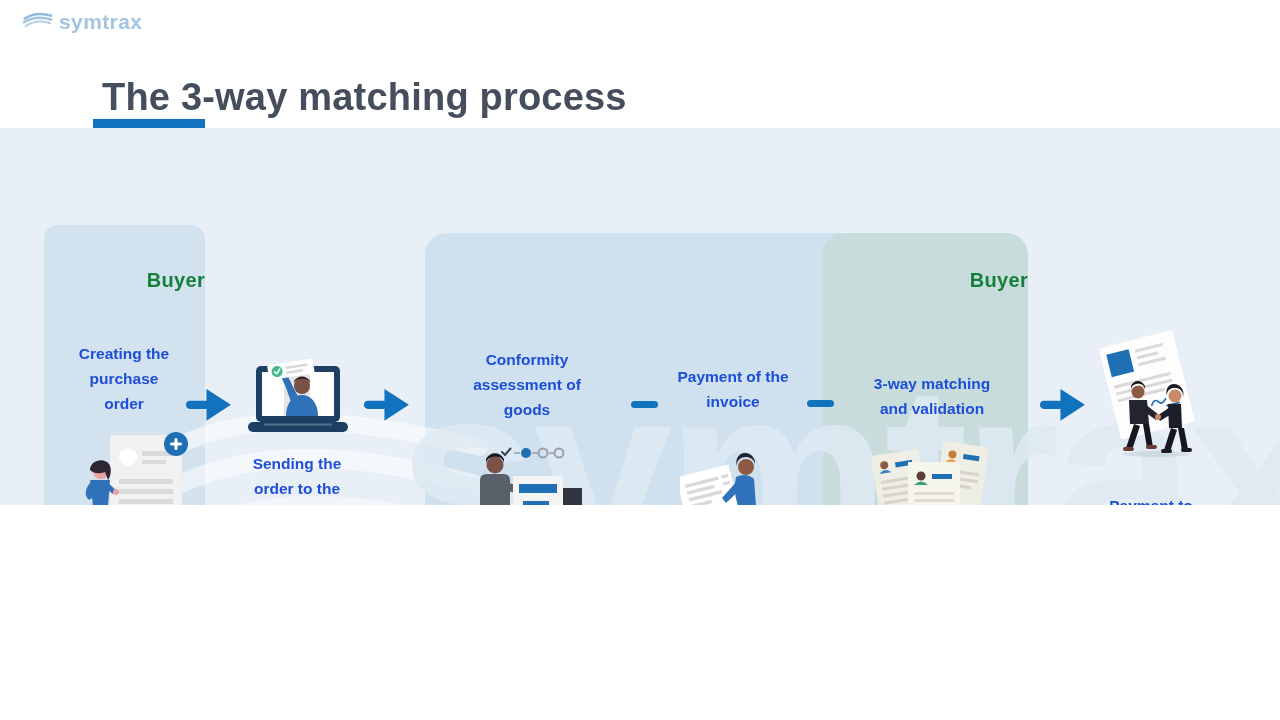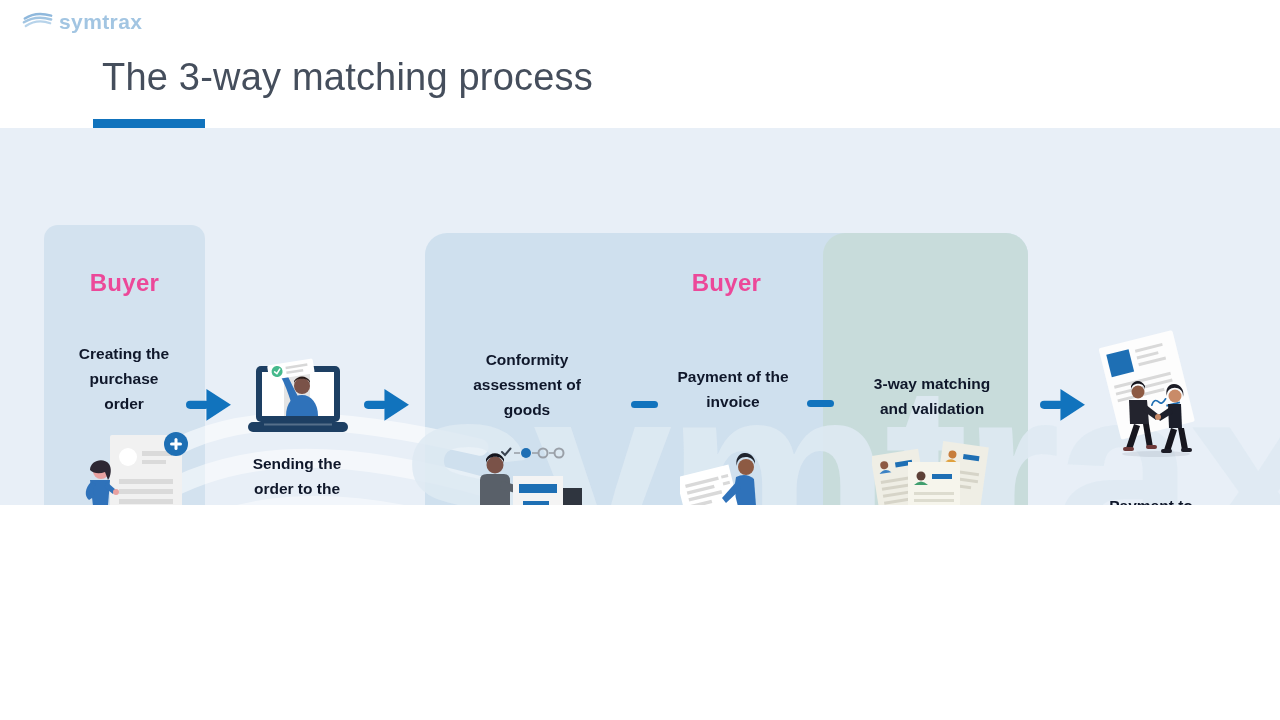--- a/index.html
+++ b/index.html
@@ -5,43 +5,43 @@
   html,body{margin:0;padding:0;}
   body{width:1280px;height:720px;overflow:hidden;background:#ffffff;
        font-family:"Liberation Sans","DejaVu Sans",sans-serif;}
   .slide{position:relative;width:1280px;height:505px;background:#ffffff;overflow:hidden;}
 
   
   .header-band{position:absolute;left:0;top:0;width:1280px;height:128px;background:#ffffff;z-index:0;}
   .logo{position:absolute;left:22px;top:10px;display:flex;align-items:center;gap:5px;z-index:4;}
   .logo-wave{width:32px;height:22px;}
   .logo-text{font-size:21px;font-weight:700;color:#a2c5e2;letter-spacing:0.4px;}
-  .page-title{position:absolute;left:102px;top:56px;font-size:38px;font-weight:400;
+  .page-title{position:absolute;left:102px;top:76px;font-size:38px;font-weight:700;
               color:#454e5c;letter-spacing:0.2px;z-index:4;white-space:nowrap;}
   .title-underline{position:absolute;left:93px;top:119px;width:112px;height:9px;background:#1173bd;z-index:4;}
 
   
   .main-bg{position:absolute;left:0;top:128px;width:1280px;height:592px;background:#e8eff7;z-index:0;}
 
   
   .box{position:absolute;z-index:1;}
   .buyer-box-1{left:44px;top:225px;width:161px;height:355px;background:#d3e2ef;border-radius:14px;}
   .buyer-box-2{left:425px;top:233px;width:603px;height:351px;background:#cfe0ee;border-radius:22px;}
   .matching-box{left:823px;top:233px;width:205px;height:351px;background:#c8dcdb;border-radius:22px;}
 
   
   .watermark{position:absolute;z-index:2;pointer-events:none;}
   .wm-swoosh{left:128px;top:392px;width:362px;height:190px;}
   .wm-text{left:398px;top:348px;font-size:252px;line-height:1;font-weight:700;
            color:rgba(222,233,243,0.88);letter-spacing:-6px;white-space:nowrap;}
 
   
   .content{position:absolute;z-index:3;}
-  .role-label{font-size:24px;font-weight:800;color:#ec4899;text-align:center;letter-spacing:0.3px;}
-  .step-label{font-size:15.5px;font-weight:700;color:#0f172a;text-align:center;line-height:25px;}
+  .role-label{font-size:20px;font-weight:800;color:#15803d;text-align:right;letter-spacing:0.3px;}
+  .step-label{font-size:15.5px;font-weight:700;color:#1d4ed8;text-align:center;line-height:25px;}
 
   .lbl-buyer1{left:44px;top:269px;width:161px;}
   .lbl-creating{left:68px;top:341px;width:112px;}
   .lbl-sending{left:238px;top:451px;width:118px;}
   .lbl-buyer2{left:425px;top:269px;width:603px;}
   .lbl-conformity{left:463px;top:347px;width:128px;}
   .lbl-receipt{left:670px;top:364px;width:126px;}
   .lbl-matching{left:866px;top:371px;width:132px;}
   .lbl-payment{left:1096px;top:493px;width:110px;text-decoration:underline;}
 

